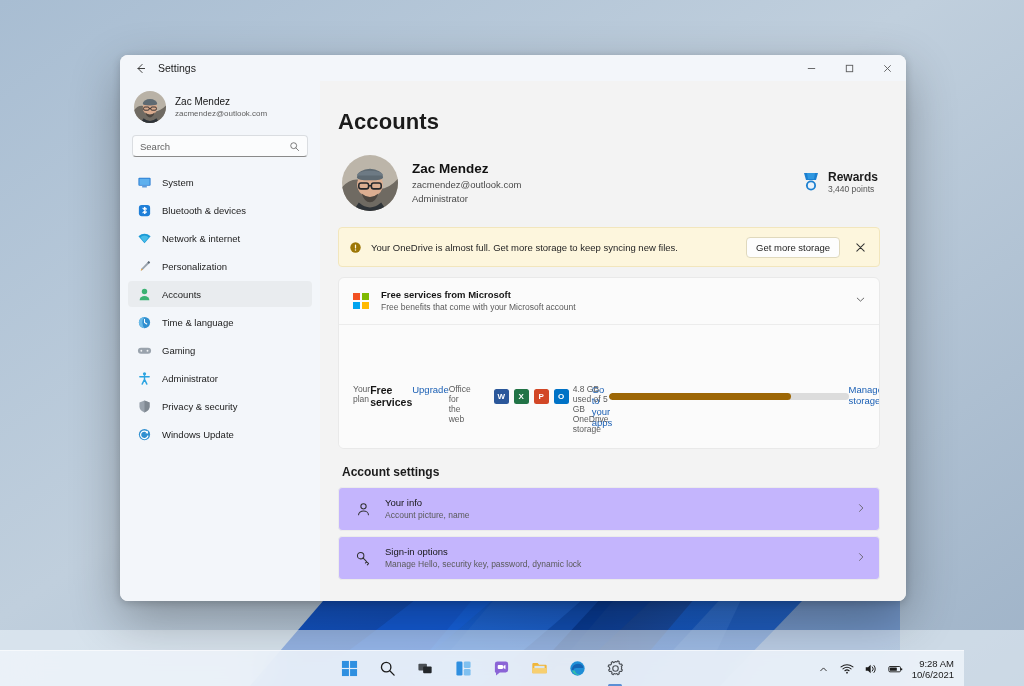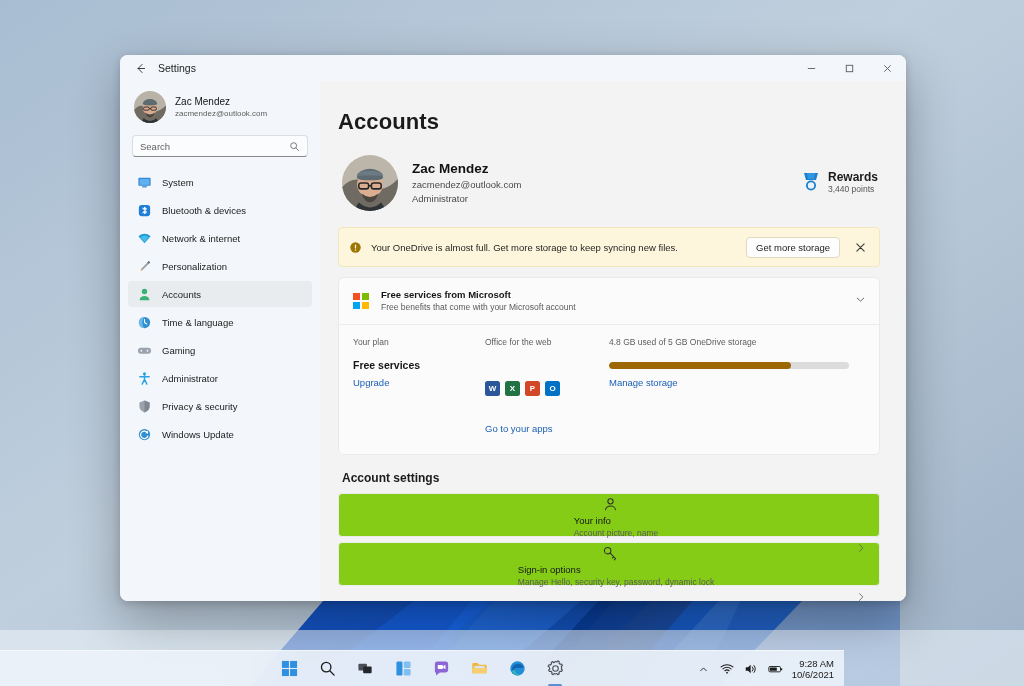--- a/index.html
+++ b/index.html
@@ -14,21 +14,21 @@
   #desktop {
     position: relative;
     width: 1024px; height: 686px;
     background: linear-gradient(160deg,#9fb6cd 0%,#b4c6d8 28%,#c3d1de 55%,#aebfd0 100%);
     overflow: hidden;
   }
   .wall-svg { position:absolute; inset:0; width:1024px; height:686px; }
 
   
   #taskbar {
-    position:absolute; left:0; bottom:0; width:844px; height:36px;
+    position:absolute; left:0; bottom:0; width:964px; height:36px;
     background: rgba(237,243,249,0.88);
     border-top: 1px solid rgba(255,255,255,0.55);
     display:flex; align-items:center; justify-content:center;
     backdrop-filter: blur(18px);
     z-index: 40;
   }
   #tb-center { display:flex; align-items:center; gap:8px; }
   .tb-btn {
     width:30px; height:30px; border-radius:5px;
     display:flex; align-items:center; justify-content:center;
@@ -154,40 +154,40 @@
   #mslogo i { display:block; }
   #mshead .mt { margin-left:12px; }
   #mshead .mt1 { font-size:9.5px; font-weight:700; color:#161616; line-height:13px;}
   #mshead .mt2 { font-size:8.5px; color:#5a5a5a; line-height:13px;}
   #mshead .chev { margin-left:auto; color:#555; }
 
   #msbody {
     display:flex; padding: 12px 14px 20px 14px;
     border-top:1px solid #ececec; background:#fbfbfb;
   }
-  .mscol { display:flex; flex-direction:column; }
+  .mscol { display:flex; flex-direction:row;margin-top:47px; }
   .mscol .cap { font-size:8.5px; color:#5d5d5d; height:16px; }
   .mscol .val { font-size:10.5px; font-weight:700; color:#161616; height:24px; display:flex; align-items:center;}
   .mscol .lnk { font-size:9.5px; color:#1a5fb4; cursor:pointer; }
   #col-plan { width:132px; }
   #col-office { width:124px;gap:23px; }
   #col-storage { flex:1; }
   #officeicons { height:24px; display:flex; align-items:center; gap:5px; }
   .oi { width:15px; height:15px; border-radius:2.5px; color:#fff; font-size:8px; font-weight:700;
         display:flex; align-items:center; justify-content:center; cursor:pointer; }
   #storagebar { height:24px; display:flex; align-items:center; }
   #storagebar .track { width:240px; height:7px; border-radius:4px; background:#dcdcdc; overflow:hidden; }
   #storagebar .fill { height:100%; border-radius:4px; }
 
   
   #sect-title { font-size:12px; font-weight:700; color:#1b1b1b; margin:16px 0 8px 4px; }
   .srow {
-    background:#84cc16; border:1px solid #ebebeb; border-radius:4px;
+    background:#c4b5fd; border:1px solid #ebebeb; border-radius:4px;
     height:44px; display:flex; align-items:center; padding:0 12px 0 14px;
-    margin-bottom:5px; cursor:pointer;flex-direction:column;
+    margin-bottom:5px; cursor:pointer;
   }
   .srow .sico { width:20px; flex:0 0 20px; display:flex; align-items:center; justify-content:center; color:#303030; }
   .srow .stxt { margin-left:12px; }
   .srow .s1 { font-size:9.5px; color:#161616; line-height:13px; }
   .srow .s2 { font-size:8.5px; color:#5a5a5a; line-height:13px; }
   .srow .schev { margin-left:auto; color:#5a5a5a; }
 </style>
 </head>
 <body>
 

